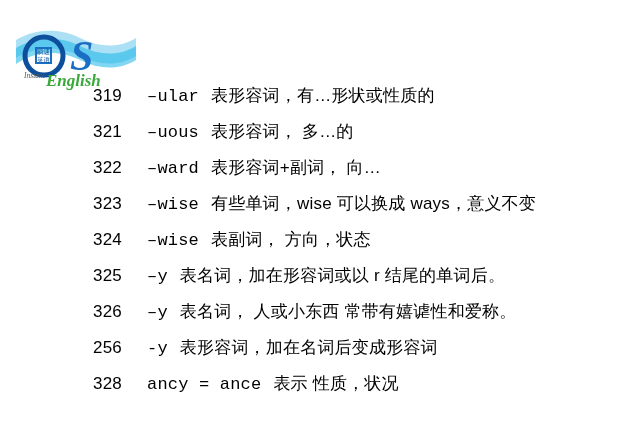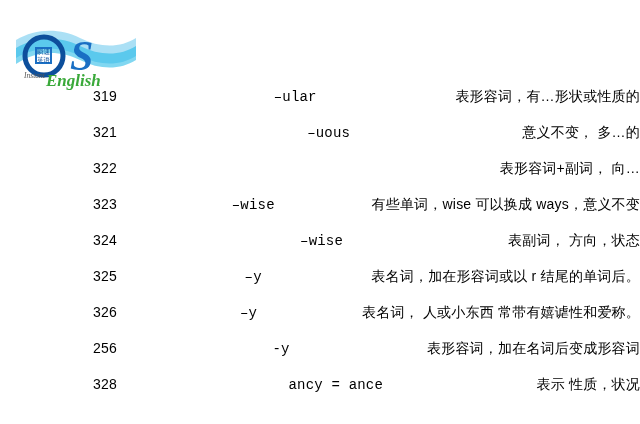--- a/index.html
+++ b/index.html
@@ -36,24 +36,23 @@
     position: absolute;
     left: 0;
     top: 78px;
     width: 640px;
   }
   .entry {
     display: flex;
     align-items: baseline;
     height: 36px;
     line-height: 36px;
-    font-size: 14px;
+    font-size: 17px;
     color: #000000;
     white-space: nowrap;
-    justify-content: space-between;
   }
   .entry .num {
     width: 46px;
     text-align: left;
     padding-left: 93px;
     box-sizing: content-box;
     letter-spacing: 0.2px;
   }
   .entry .suffix {
     padding-left: 8px;
@@ -96,25 +95,26 @@
     <div class="entry">
       <span class="num">319</span>
       <span class="suffix">–ular</span>
       <span class="gloss">表形容词，有…形状或性质的</span>
     </div>
 
 
     <div class="entry">
       <span class="num">321</span>
       <span class="suffix">–uous</span>
-      <span class="gloss">意义不变， 多…的</span>
+      <span class="gloss">表形容词， 多…的</span>
     </div>
 
     <div class="entry">
       <span class="num">322</span>
+      <span class="suffix">–ward</span>
       <span class="gloss">表形容词+副词， 向…</span>
     </div>
 
     <div class="entry">
       <span class="num">323</span>
       <span class="suffix">–wise</span>
       <span class="gloss">有些单词，wise 可以换成 ways，意义不变</span>
     </div>
 
     <div class="entry">

